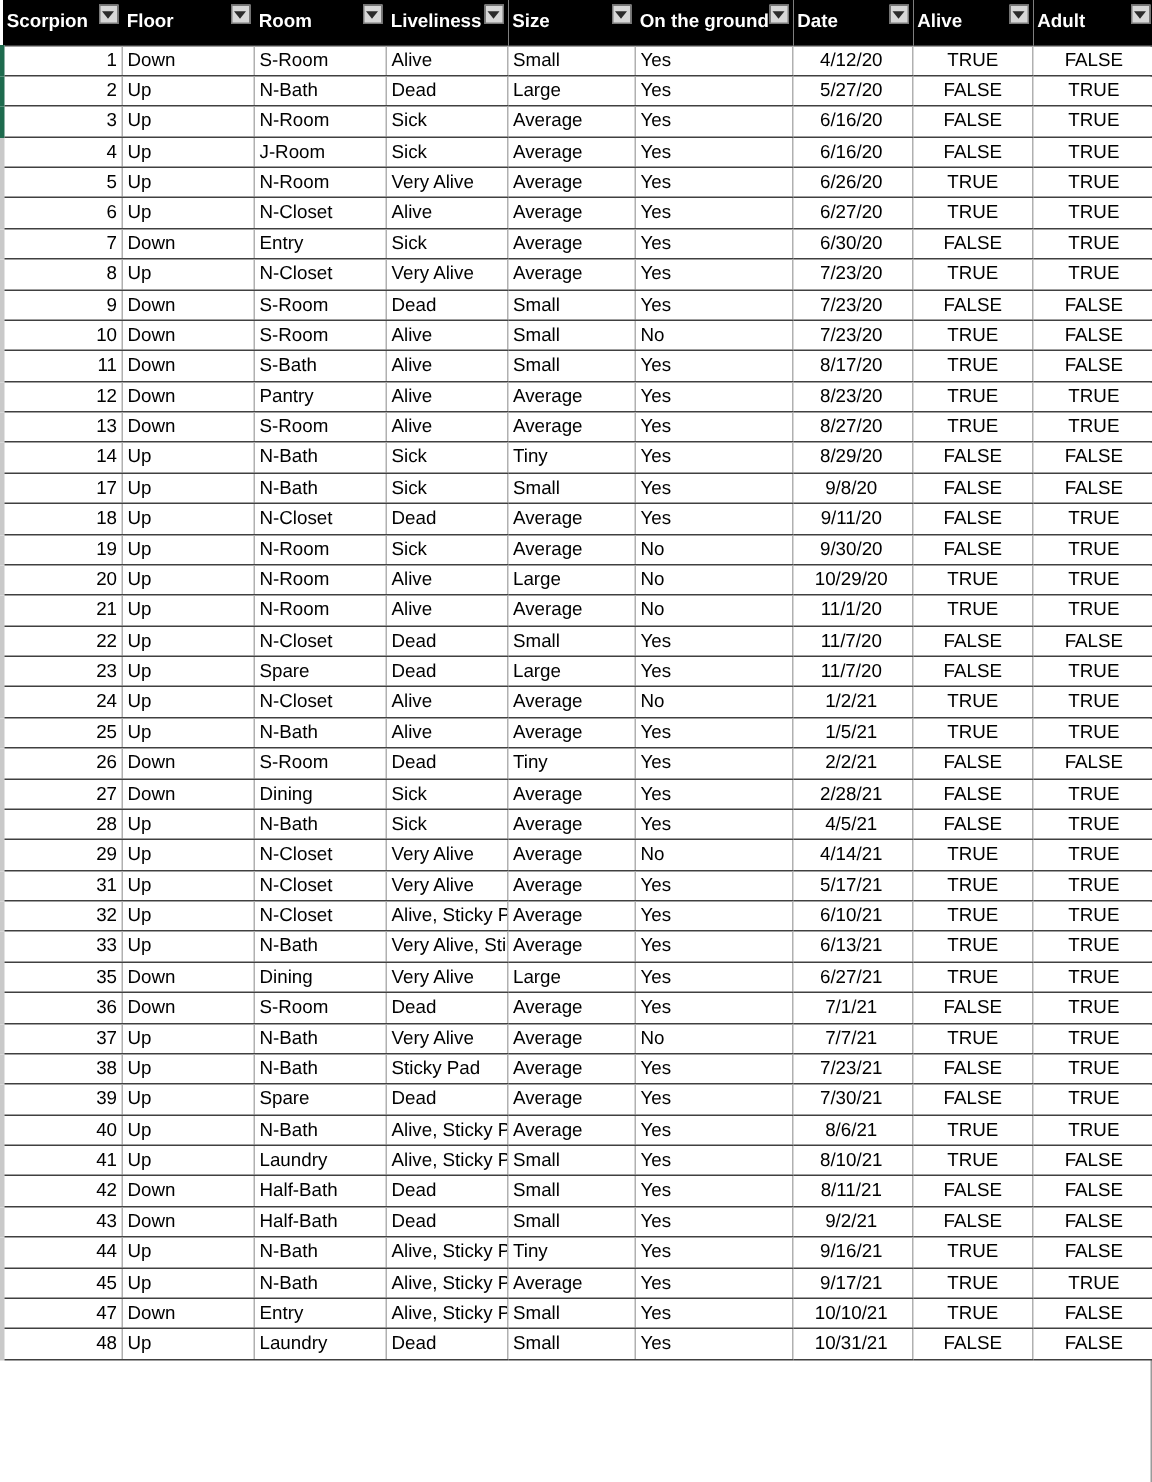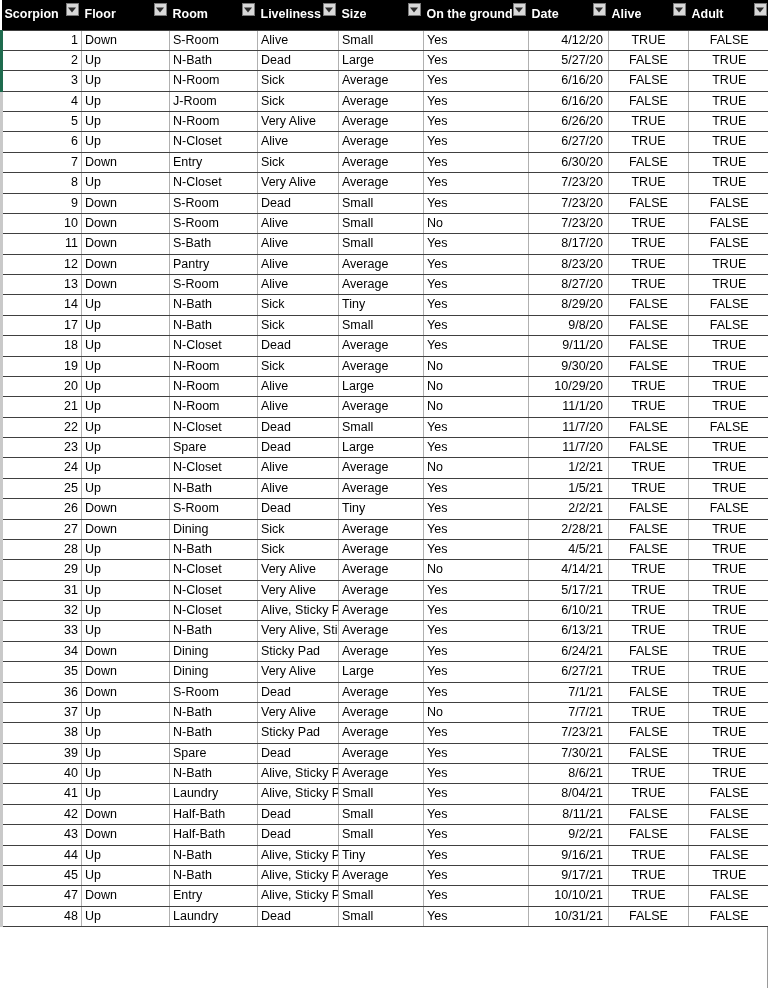--- a/index.html
+++ b/index.html
@@ -85,21 +85,21 @@
     text-overflow: clip;
     vertical-align: middle;
     line-height: 19.38px;
     border-top: 1px solid #404040;
     border-bottom: 1px solid #404040;
     background: #ffffff;
     box-sizing: border-box;
   }
   td.num      { text-align: right; }
   td.txt      { text-align: left; }
-  td.date     { text-align: right; padding-right: 5px; }
+  td.date     { text-align: center; padding-right: 5px; }
   td.bool     { text-align: center; }
 
   
   td.vsep { border-left: 1px solid #b0b0b0; }
 
   
   tbody tr.green-edge td:first-child { border-left: 3px solid #1e6b4e; }
   tbody tr.gray-edge  td:first-child { border-left: 3px solid #c9c9c9; }
 
   
@@ -485,31 +485,20 @@
           <td class="txt vsep">Up</td>
           <td class="txt vsep">N-Bath</td>
           <td class="txt vsep">Very Alive, Sticky Pad</td>
           <td class="txt vsep">Average</td>
           <td class="txt vsep">Yes</td>
           <td class="date vsep">6/13/21</td>
           <td class="bool vsep">TRUE</td>
           <td class="bool vsep">TRUE</td>
         </tr>
         <tr class="gray-edge">
-          <td class="num">34</td>
-          <td class="txt vsep">Down</td>
-          <td class="txt vsep">Dining</td>
-          <td class="txt vsep">Sticky Pad</td>
-          <td class="txt vsep">Average</td>
-          <td class="txt vsep">Yes</td>
-          <td class="date vsep">6/24/21</td>
-          <td class="bool vsep">FALSE</td>
-          <td class="bool vsep">TRUE</td>
-        </tr>
-        <tr class="gray-edge">
           <td class="num">35</td>
           <td class="txt vsep">Down</td>
           <td class="txt vsep">Dining</td>
           <td class="txt vsep">Very Alive</td>
           <td class="txt vsep">Large</td>
           <td class="txt vsep">Yes</td>
           <td class="date vsep">6/27/21</td>
           <td class="bool vsep">TRUE</td>
           <td class="bool vsep">TRUE</td>
         </tr>
@@ -568,21 +557,21 @@
           <td class="bool vsep">TRUE</td>
           <td class="bool vsep">TRUE</td>
         </tr>
         <tr class="gray-edge">
           <td class="num">41</td>
           <td class="txt vsep">Up</td>
           <td class="txt vsep">Laundry</td>
           <td class="txt vsep">Alive, Sticky Pad</td>
           <td class="txt vsep">Small</td>
           <td class="txt vsep">Yes</td>
-          <td class="date vsep">8/04/21</td>
+          <td class="date vsep">8/10/21</td>
           <td class="bool vsep">TRUE</td>
           <td class="bool vsep">FALSE</td>
         </tr>
         <tr class="gray-edge">
           <td class="num">42</td>
           <td class="txt vsep">Down</td>
           <td class="txt vsep">Half-Bath</td>
           <td class="txt vsep">Dead</td>
           <td class="txt vsep">Small</td>
           <td class="txt vsep">Yes</td>

